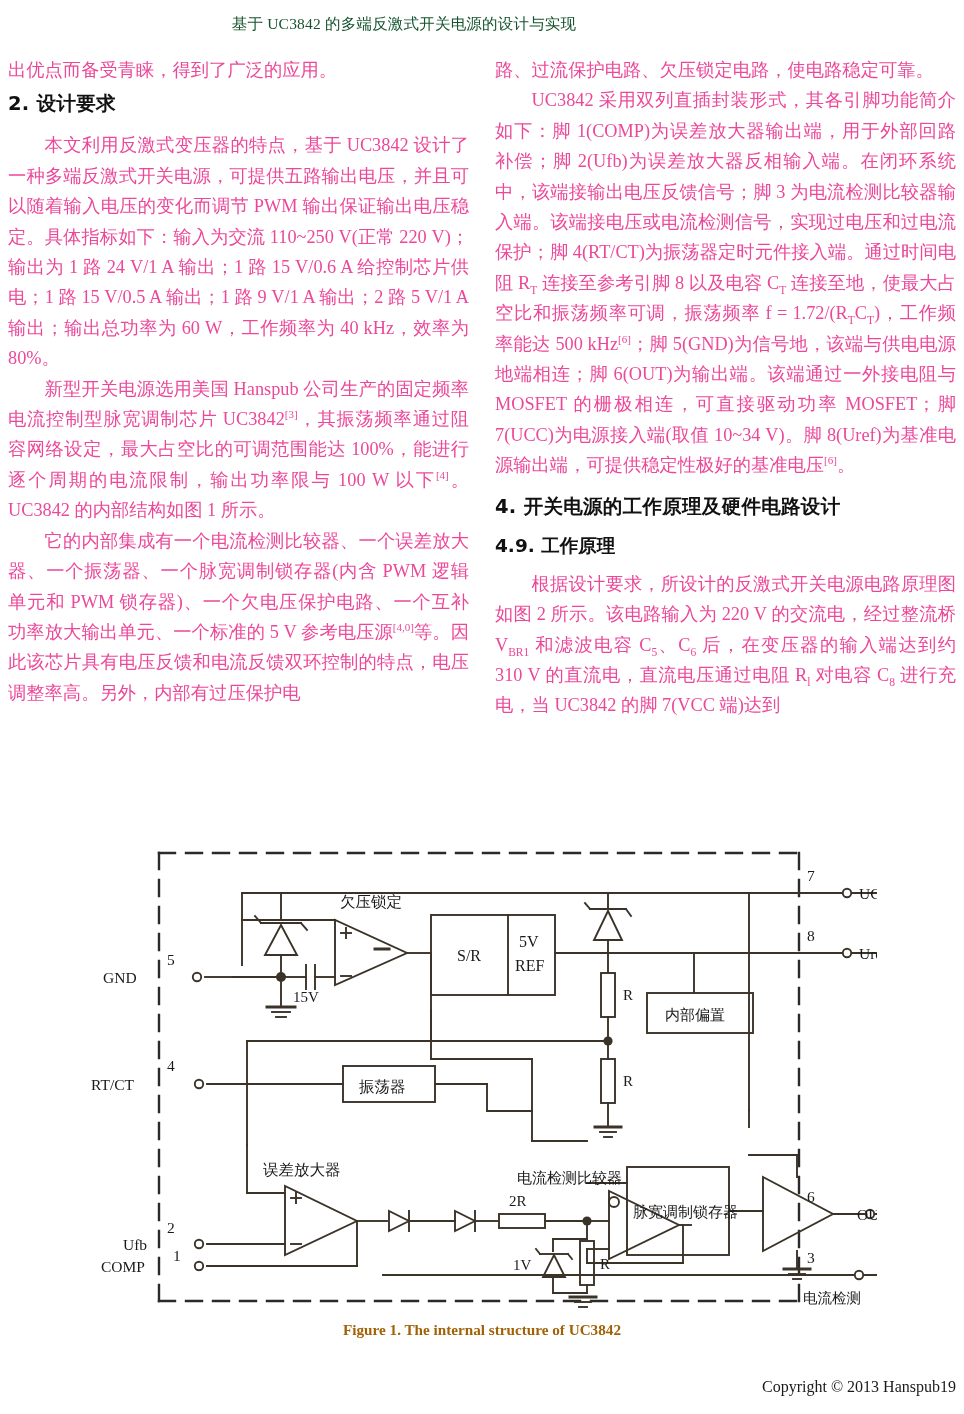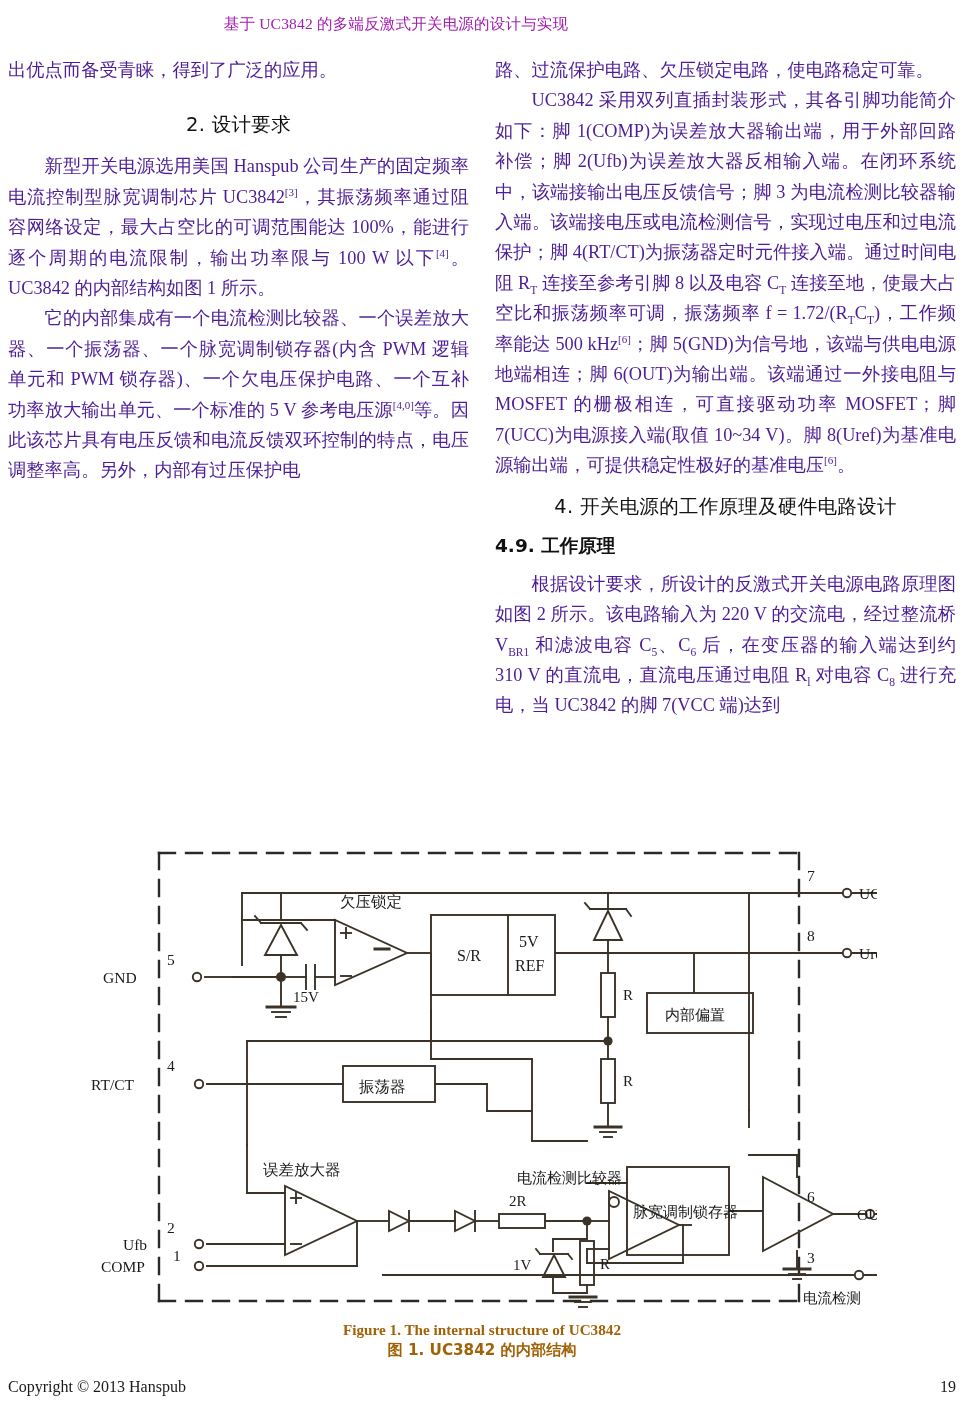--- a/index.html
+++ b/index.html
@@ -17,26 +17,26 @@
   }
   .page {
     position: absolute;
     inset: 0;
   }
 
   
   .running-head {
     position: absolute;
     top: 14px;
-    left: 0;
+    left: 8px;
     width: 792px;
     text-align: center;
     font-size: 15.5px;
     letter-spacing: 0.2px;
-    color: #a21caf;
+    color: #14532d;
   }
 
   
   .columns {
     position: absolute;
     top: 55px;
     left: 8px;
     width: 948px;
     display: flex;
     gap: 26px;
@@ -45,33 +45,32 @@
     width: 461px;
   }
 
   p.para {
     margin: 0 0 0 0;
     font-size: 18.3px;
     line-height: 30.4px;
     text-align: justify;
     text-justify: inter-ideograph;
     text-indent: 2em;
-    color: #4c1d95;
+    color: #ec4899;
   }
   p.para.noindent { text-indent: 0; }
 
   h2.sec {
-    margin: 26px 0 12px 0;
+    margin: 5px 0 12px 0;
     font-size: 19.5px;
     line-height: 28px;
     font-family: "DejaVu Sans", "Liberation Sans", sans-serif;
-    font-weight: normal;
+    font-weight: bold;
     letter-spacing: 0.3px;
     color: #111;
-    text-align: center;
   }
   h2.sec.tight { margin-top: 12px; margin-bottom: 10px; }
   h3.subsec {
     margin: 12px 0 10px 0;
     font-size: 18.5px;
     line-height: 26px;
     font-family: "DejaVu Sans", "Liberation Sans", sans-serif;
     font-weight: bold;
     color: #111;
   }
@@ -105,21 +104,21 @@
     font-size: 15.2px;
   }
 
   
   .footer {
     position: absolute;
     bottom: 18px;
     left: 8px;
     width: 948px;
     display: flex;
-    justify-content: space-between;
+    justify-content: flex-end;
     font-size: 16px;
     color: #1a1a1a;
   }
 
   svg text {
     font-family: "Liberation Serif", "DejaVu Serif", serif;
     fill: #1a1a1a;
   }
   svg text.cn {
     font-family: "DejaVu Sans", "Liberation Sans", sans-serif;
@@ -133,20 +132,21 @@
   <div class="running-head">基于 UC3842 的多端反激式开关电源的设计与实现</div>
 
   <div class="columns">
 
     <div class="col">
 
       <p class="para noindent">出优点而备受青睐，得到了广泛的应用。</p>
 
       <h2 class="sec">2.  设计要求</h2>
 
+      <p class="para">本文利用反激式变压器的特点，基于 UC3842 设计了一种多端反激式开关电源，可提供五路输出电压，并且可以随着输入电压的变化而调节 PWM 输出保证输出电压稳定。具体指标如下：输入为交流 110~250 V(正常 220 V)；输出为 1 路 24 V/1 A 输出；1 路 15 V/0.6 A 给控制芯片供电；1 路 15 V/0.5 A 输出；1 路 9 V/1 A 输出；2 路 5 V/1 A 输出；输出总功率为 60 W，工作频率为 40 kHz，效率为 80%。</p>
 
 
       <p class="para"><span>新型开关电源选用美国 Hanspub 公司生产的固定频率电流控制型脉宽调制芯片 UC3842</span><sup class="ref">[3]</sup><span>，其振荡频率通过阻容网络设定，最大占空比的可调范围能达 100%，能进行逐个周期的电流限制，输出功率限与 100 W 以下</span><sup class="ref">[4]</sup><span>。UC3842 的内部结构如图 1 所示。</span></p>
 
       <p class="para"><span>它的内部集成有一个电流检测比较器、一个误差放大器、一个振荡器、一个脉宽调制锁存器(内含 PWM 逻辑单元和 PWM 锁存器)、一个欠电压保护电路、一个互补功率放大输出单元、一个标准的 5 V 参考电压源</span><sup class="ref">[4,0]</sup><span>等。因此该芯片具有电压反馈和电流反馈双环控制的特点，电压调整率高。另外，内部有过压保护电</span></p>
     </div>
 
     <div class="col">
 
       <p class="para noindent">路、过流保护电路、欠压锁定电路，使电路稳定可靠。</p>
@@ -424,21 +424,20 @@
           <text x="422" y="361" font-size="15">2R</text>
           <text x="536" y="155" font-size="15">R</text>
           <text x="536" y="241" font-size="15">R</text>
           <text x="513" y="424" font-size="15">R</text>
         </g>
       </svg>
     </div>
 
     <div class="figcaption">
       <div>Figure 1. The internal structure of UC3842</div>
-      <div class="cn">图 1. UC3842 的内部结构</div>
     </div>
   </div>
 
   <div class="footer">
     <span>Copyright © 2013 Hanspub</span>
     <span>19</span>
   </div>
 
 </div>
 

